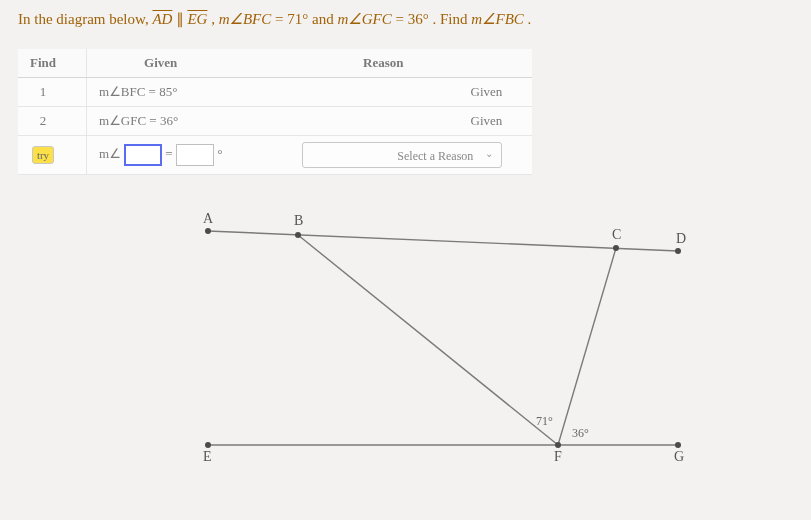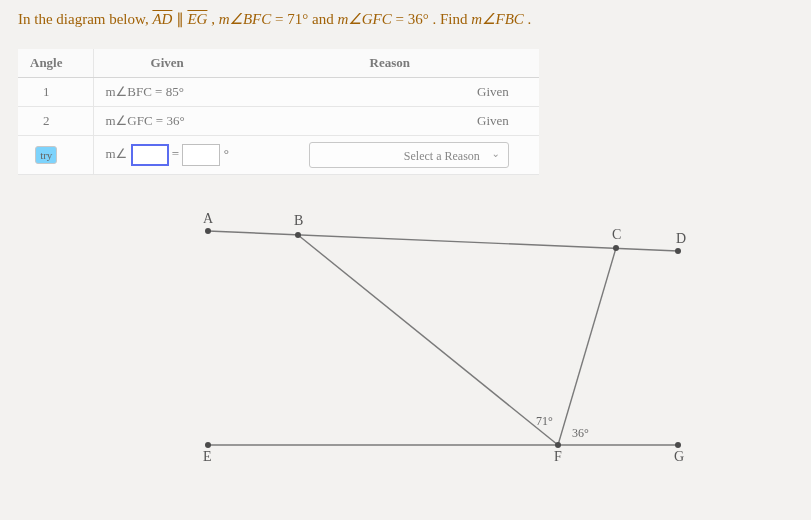--- a/index.html
+++ b/index.html
@@ -40,21 +40,21 @@
   }
   .col-step { text-align: center; width: 46px; border-right: 1px solid #e6e6e6; }
   .col-angle { width: 160px; }
   .col-reason { width: 280px; text-align: right; }
   .try-btn {
     display: inline-block;
     border: 1px solid #c8c8c8;
     border-radius: 3px;
     padding: 2px 4px;
     font-size: 11px;
-    background: #7dd3fc;
+    background: #fde047;
     color: #666;
     cursor: pointer;
   }
   .inp {
     display: inline-block;
     border: 2px solid #5a6cf0;
     background: #fff;
     width: 38px;
     height: 22px;
     vertical-align: middle;
@@ -110,21 +110,21 @@
   <span class="it">m∠GFC</span>
   <span> = 36°</span>
   <span>. Find </span>
   <span class="it">m∠FBC</span>
   <span>.</span>
 </div>
 
 <table class="proof">
   <tbody>
       <tr>
-    <th class="col-step">Angle</th>
+    <th class="col-step">Find</th>
     <th class="col-angle">Given</th>
     <th class="col-reason">Reason</th>
   </tr>
   <tr>
     <td class="col-step">1</td>
     <td class="col-angle">m∠BFC = 85°</td>
     <td class="col-reason">Given</td>
   </tr>
   <tr>
     <td class="col-step">2</td>

